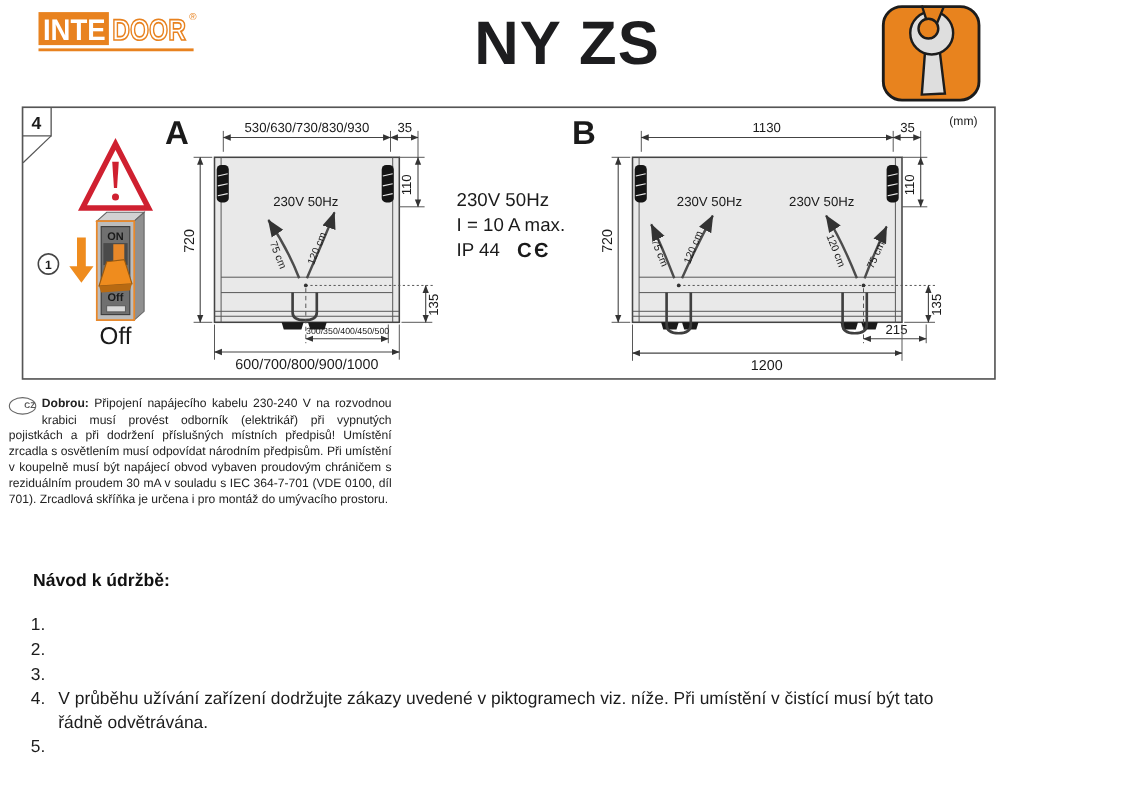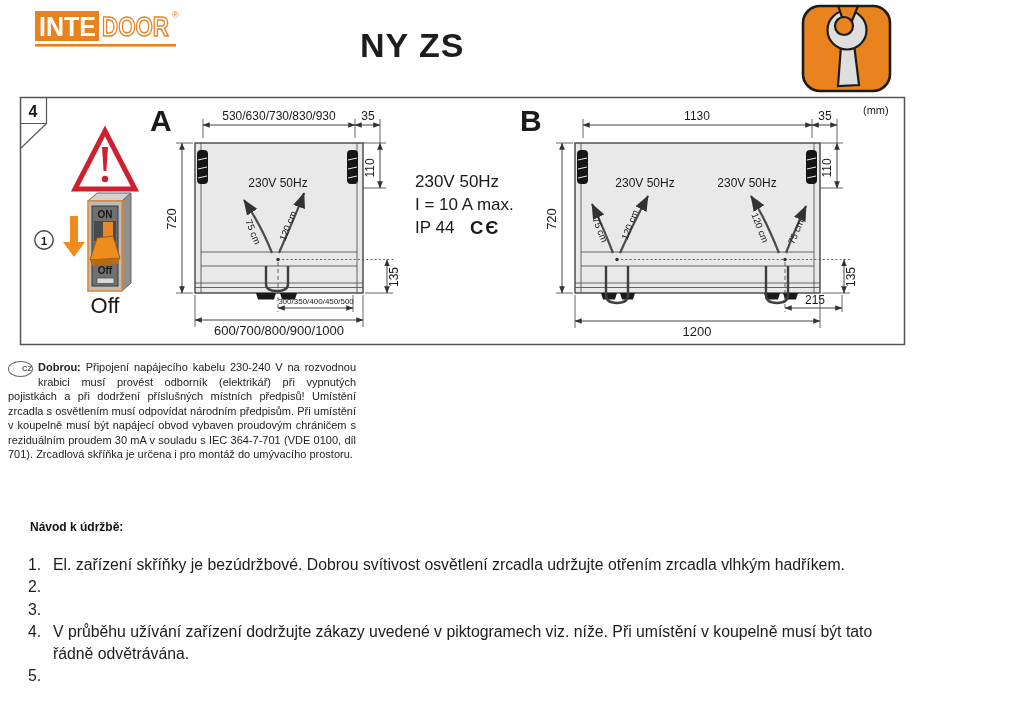--- a/index.html
+++ b/index.html
@@ -1,21 +1,21 @@
 <!DOCTYPE html>
 <html><head>
 <meta charset="utf-8">
 <style>
   html,body{margin:0;padding:0;background:#fff;}
   body{width:1020px;height:716px;position:relative;overflow:hidden;
        font-family:"Liberation Sans","DejaVu Sans",sans-serif;color:#1a1a1a;}
   .abs{position:absolute;}
   
-  #title{left:360px;top:6px;width:240px;text-align:left;
-         font-size:34px;font-weight:bold;color:#1d1d1f;letter-spacing:1px;margin-top:20px;}
+  #title{left:360px;top:6px;width:240px;text-align:right;
+         font-size:56px;font-weight:bold;color:#1d1d1f;letter-spacing:1px;}
   
   #diagram{left:0;top:0;}
   #diagram text{font-family:"Liberation Sans","DejaVu Sans",sans-serif;fill:#1a1a1a;}
   .dimline{stroke:#444;stroke-width:1;fill:none;}
   .extline{stroke:#555;stroke-width:0.9;fill:none;}
   .thin{stroke:#555;stroke-width:0.9;fill:none;}
   .dotted{stroke:#555;stroke-width:0.9;fill:none;stroke-dasharray:2,2.2;}
   .dashedv{stroke:#555;stroke-width:0.9;fill:none;stroke-dasharray:4,3;}
   .cable{stroke:#4c4c4c;stroke-width:2.2;fill:none;}
   .ucable{stroke:#3f3f3f;stroke-width:2.4;fill:none;}
@@ -25,21 +25,21 @@
   .cabletext{font-size:9.5px;fill:#333;}
   .volttext{font-size:12px;}
   
   #notice{left:8px;top:360px;width:348px;font-size:11px;line-height:14.5px;
           text-align:justify;color:#222;}
   #notice .czicon{float:left;width:23px;height:14px;border:1.2px solid #666;border-radius:50%;
           font-size:7.5px;font-weight:bold;text-align:right;line-height:14px;color:#555;
           margin-right:5px;margin-top:1px;}
   
   #maint{left:28px;top:520px;width:990px;}
-  #maint h3{margin:0 0 20px 2px;font-size:12px;font-weight:bold;color:#111;}
+  #maint h3{margin:0 0 20px 2px;font-size:16px;font-weight:bold;color:#111;}
   #maint .mi{display:flex;font-size:15.8px;line-height:22.3px;color:#1c1c1c;}
   #maint .num{width:25px;flex:0 0 25px;}
   #maint .txt{white-space:pre-line;}
 </style>
 </head>
 <body>
 
 <svg class="abs" id="logo" style="left:33px;top:6px;" width="152" height="44" viewBox="0 0 152 44">
   <rect x="2" y="5" width="64" height="30" fill="#e8821f"></rect>
   <text x="6" y="30" font-size="27" font-weight="bold" fill="#ffffff" textLength="57" lengthAdjust="spacingAndGlyphs">INTE</text>
@@ -283,29 +283,28 @@
 <div class="abs" id="notice">
   <span class="czicon">CZ</span>
   <b>Dobrou:</b>
   <span>Připojení napájecího kabelu 230-240 V na rozvodnou krabici musí provést odborník (elektrikář) při vypnutých pojistkách a při dodržení příslušných místních předpisů! Umístění zrcadla s osvětlením musí odpovídat národním předpisům. Při umístění v koupelně musí být napájecí obvod vybaven proudovým chráničem s reziduálním proudem 30 mA v souladu s IEC 364-7-701 (VDE 0100, díl 701). Zrcadlová skříňka je určena i pro montáž do umývacího prostoru.</span>
 </div>
 
 <div class="abs" id="maint">
   <h3>Návod k údržbě:</h3>
   <div class="mi">
     <span class="num">1.</span>
-    <div class="txt">El. zařízení skříňky je bezúdržbové. Dobrou svítivost osvětlení zrcadla udržujte otřením zrcadla vlhkým hadříkem.</div>
   </div>
   <div class="mi">
     <span class="num">2.</span>
   </div>
   <div class="mi">
     <span class="num">3.</span>
   </div>
   <div class="mi">
     <span class="num">4.</span>
-    <div class="txt">V průběhu užívání zařízení dodržujte zákazy uvedené v piktogramech viz. níže. Při umístění v koupelně musí být tato
+    <div class="txt">V průběhu užívání zařízení dodržujte zákazy uvedené v piktogramech viz. níže. Při umístění v čistící musí být tato
 řádně odvětrávána.</div>
   </div>
   <div class="mi">
     <span class="num">5.</span>
   </div>
 </div>
 
 </body></html>

